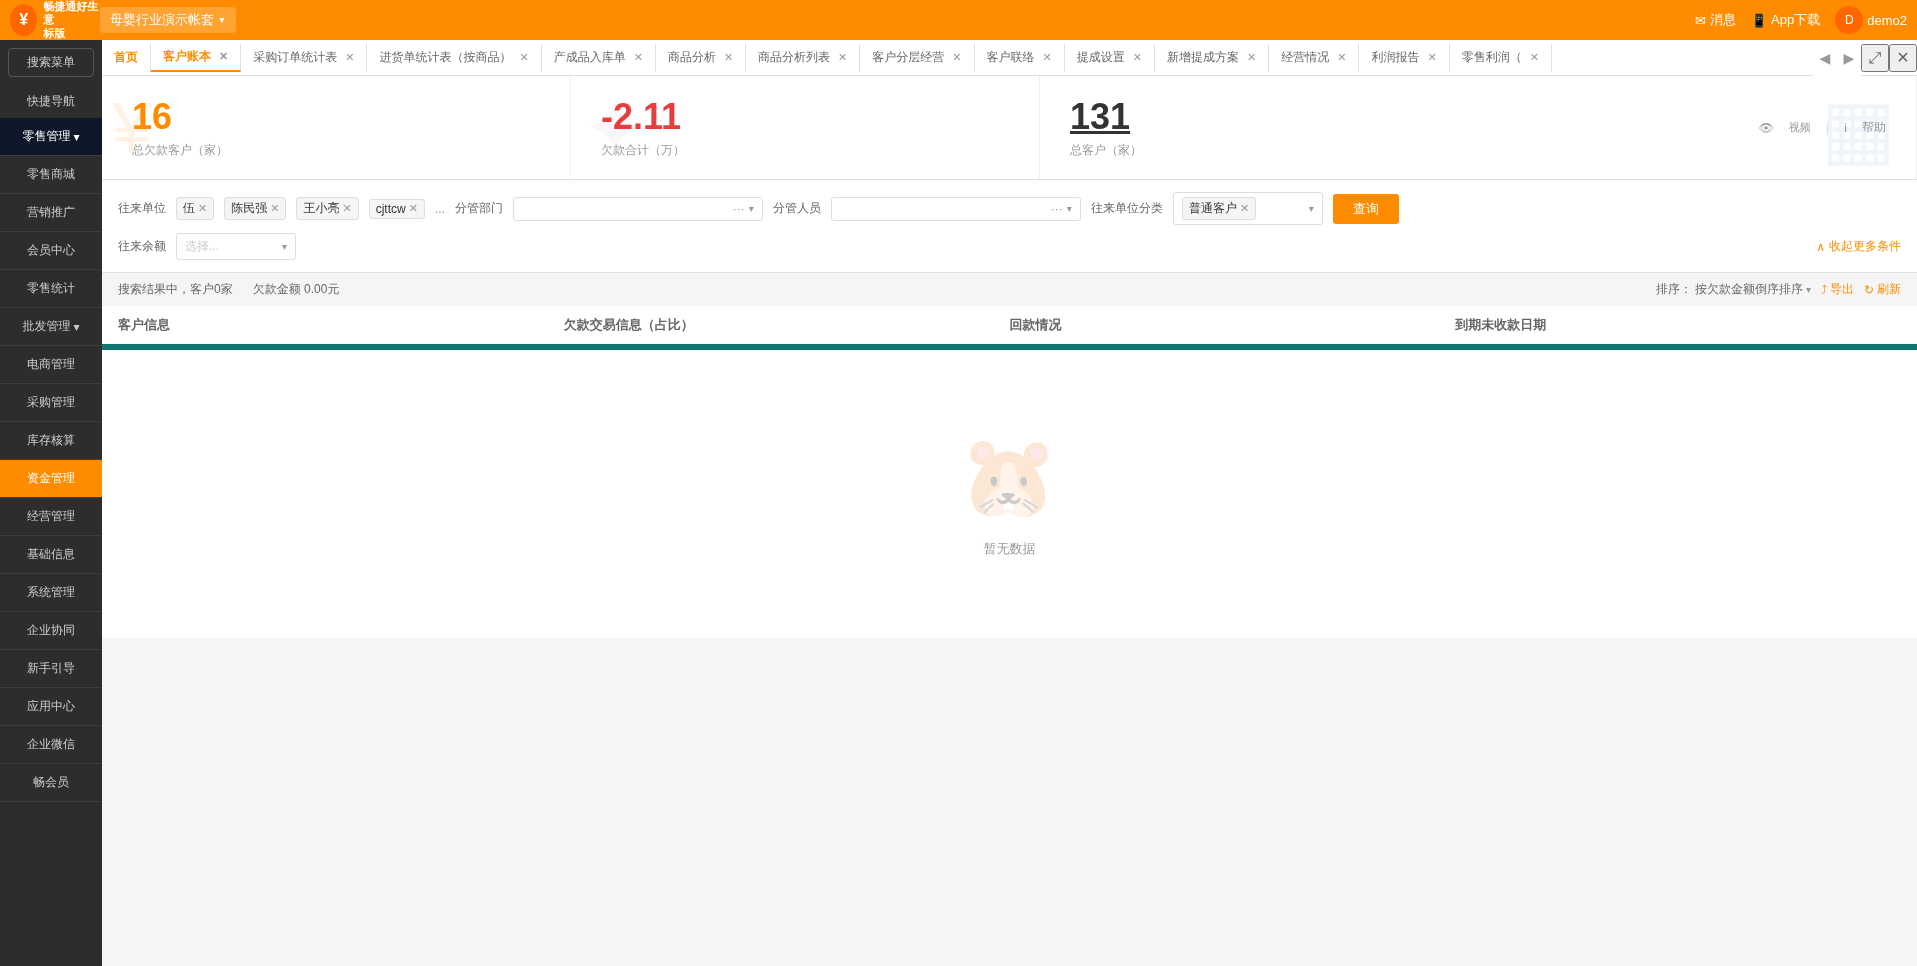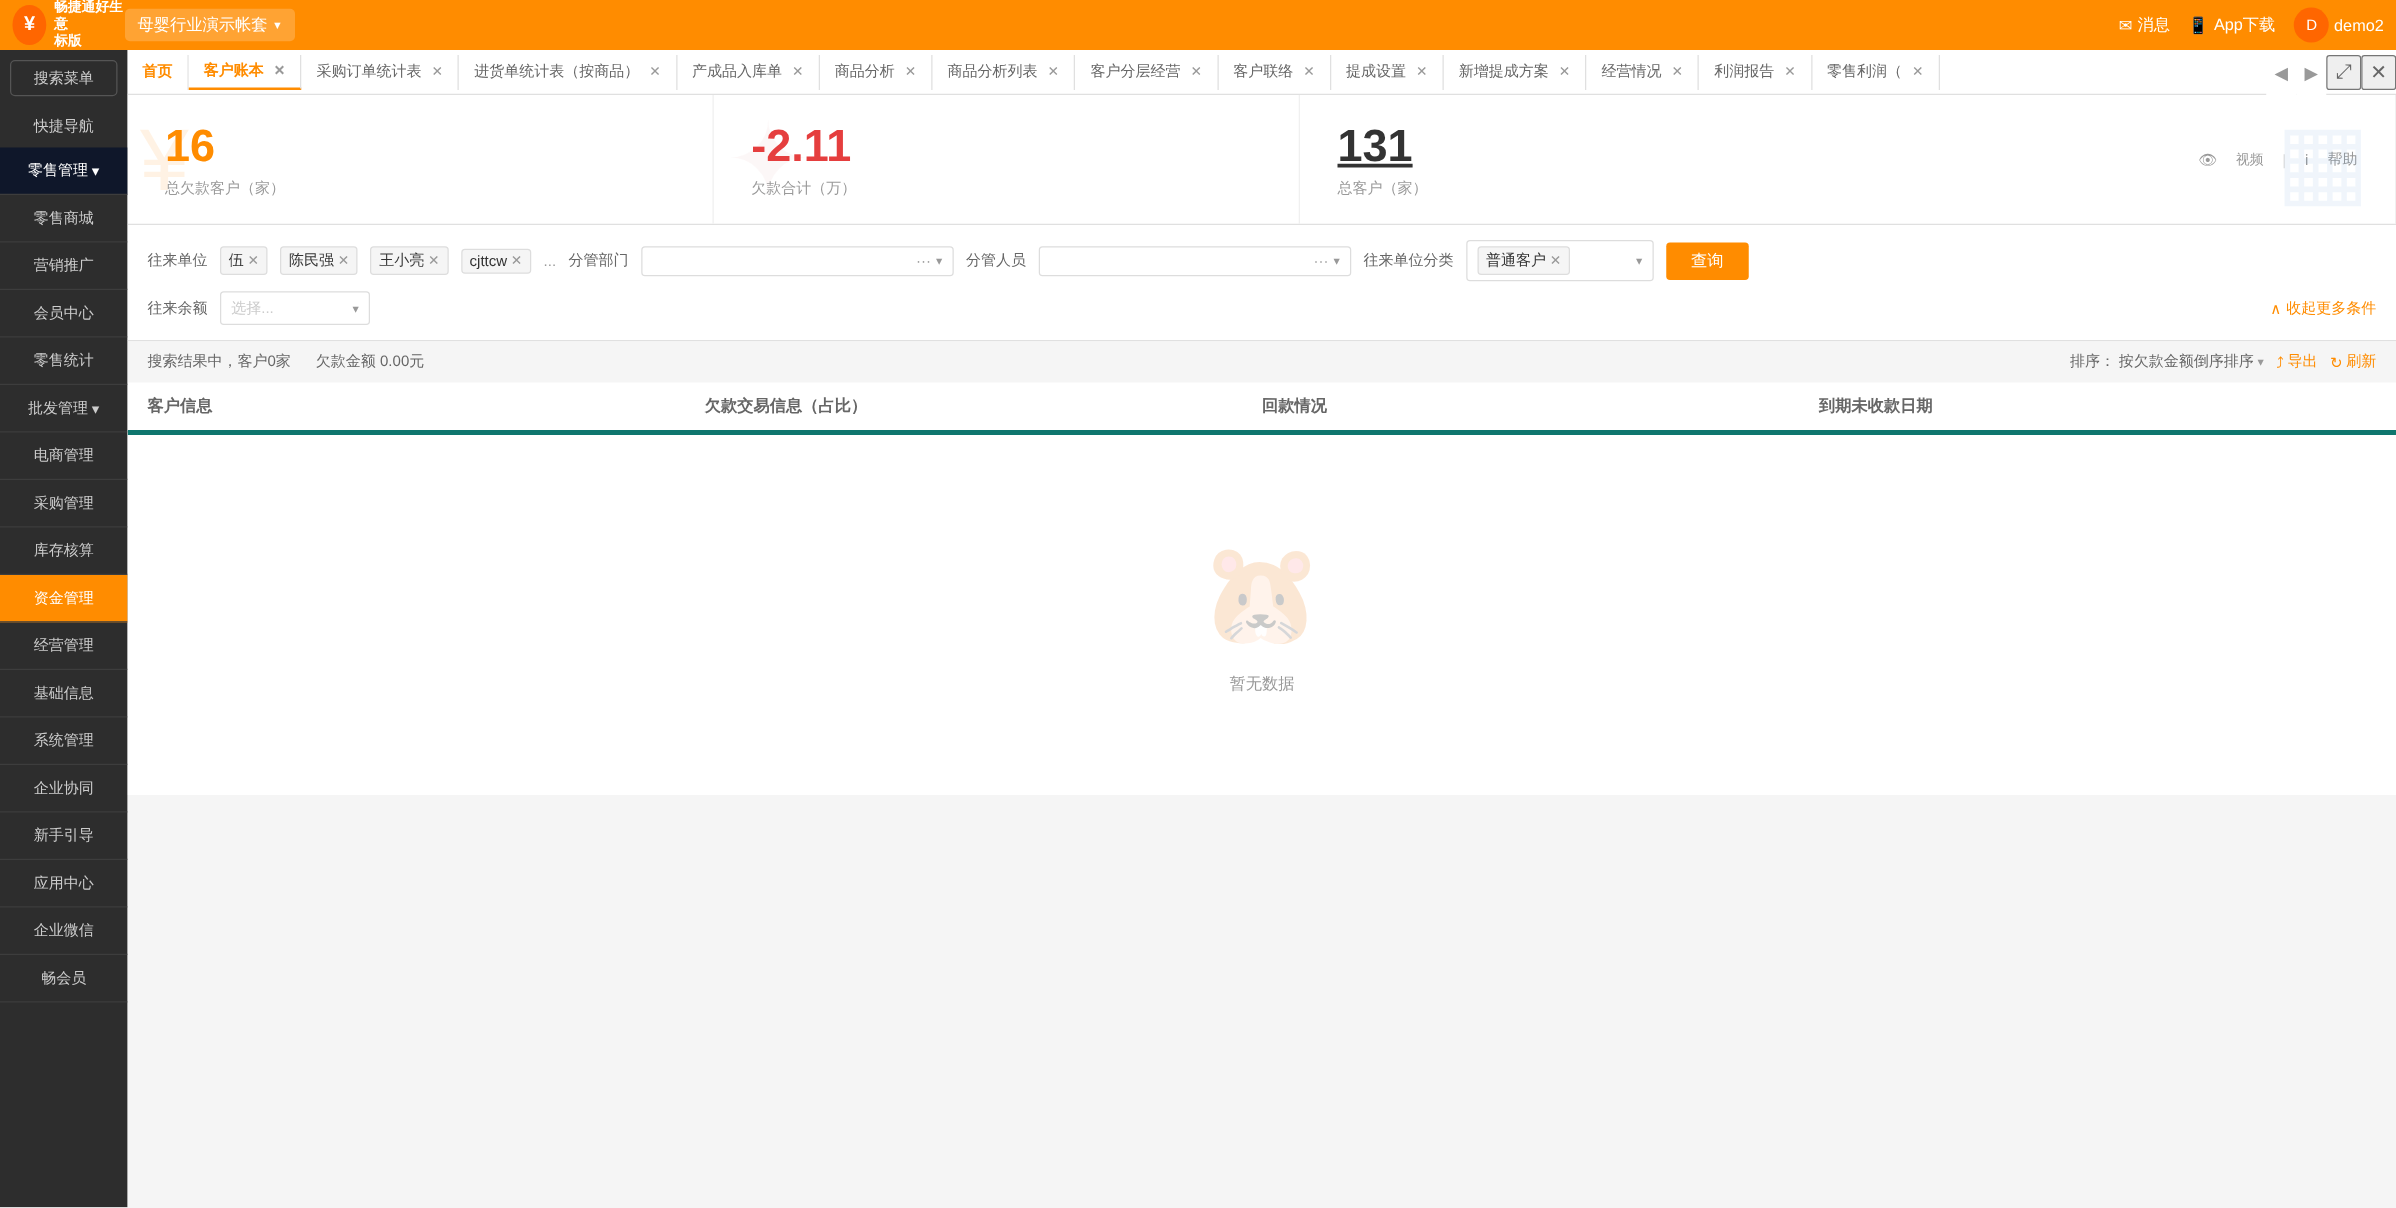--- a/index.html
+++ b/index.html
@@ -65,21 +65,21 @@
     .search-btn { background: #ff8c00; color: #fff; border: none; border-radius: 3px; padding: 6px 20px; font-size: 13px; cursor: pointer; }
 
     
     .results-bar { display: flex; align-items: center; padding: 8px 16px; background: #f5f5f5; font-size: 12px; color: #666; gap: 20px; }
     .results-right { margin-left: auto; display: flex; align-items: center; gap: 10px; }
     .sort-select { display: flex; align-items: center; gap: 3px; font-size: 12px; color: #666; cursor: pointer; }
     .action-btn { display: flex; align-items: center; gap: 3px; color: #ff8c00; font-size: 12px; cursor: pointer; }
 
     
     .table-container { background: #fff; margin: 0; }
-    .table-header { display: grid; grid-template-columns: 2fr 2fr 2fr 2fr; padding: 10px 16px; font-size: 13px; color: #666; font-weight: bold; border-bottom: 4px solid #0f766e; }
+    .table-header { display: grid; grid-template-columns: 2fr 2fr 2fr 2fr; padding: 10px 16px; font-size: 13px; color: #666; font-weight: bold; border-bottom: 6px solid #0f766e; }
     .empty-state { display: flex; flex-direction: column; align-items: center; justify-content: center; padding: 80px 0; color: #999; font-size: 13px; gap: 16px; }
 
     
     .chevron { font-size: 10px; color: #999; }
     .filter-row-2 { display: flex; align-items: center; gap: 10px; }
   </style>
 </head>
 <body>
 
 <div class="app-container">

